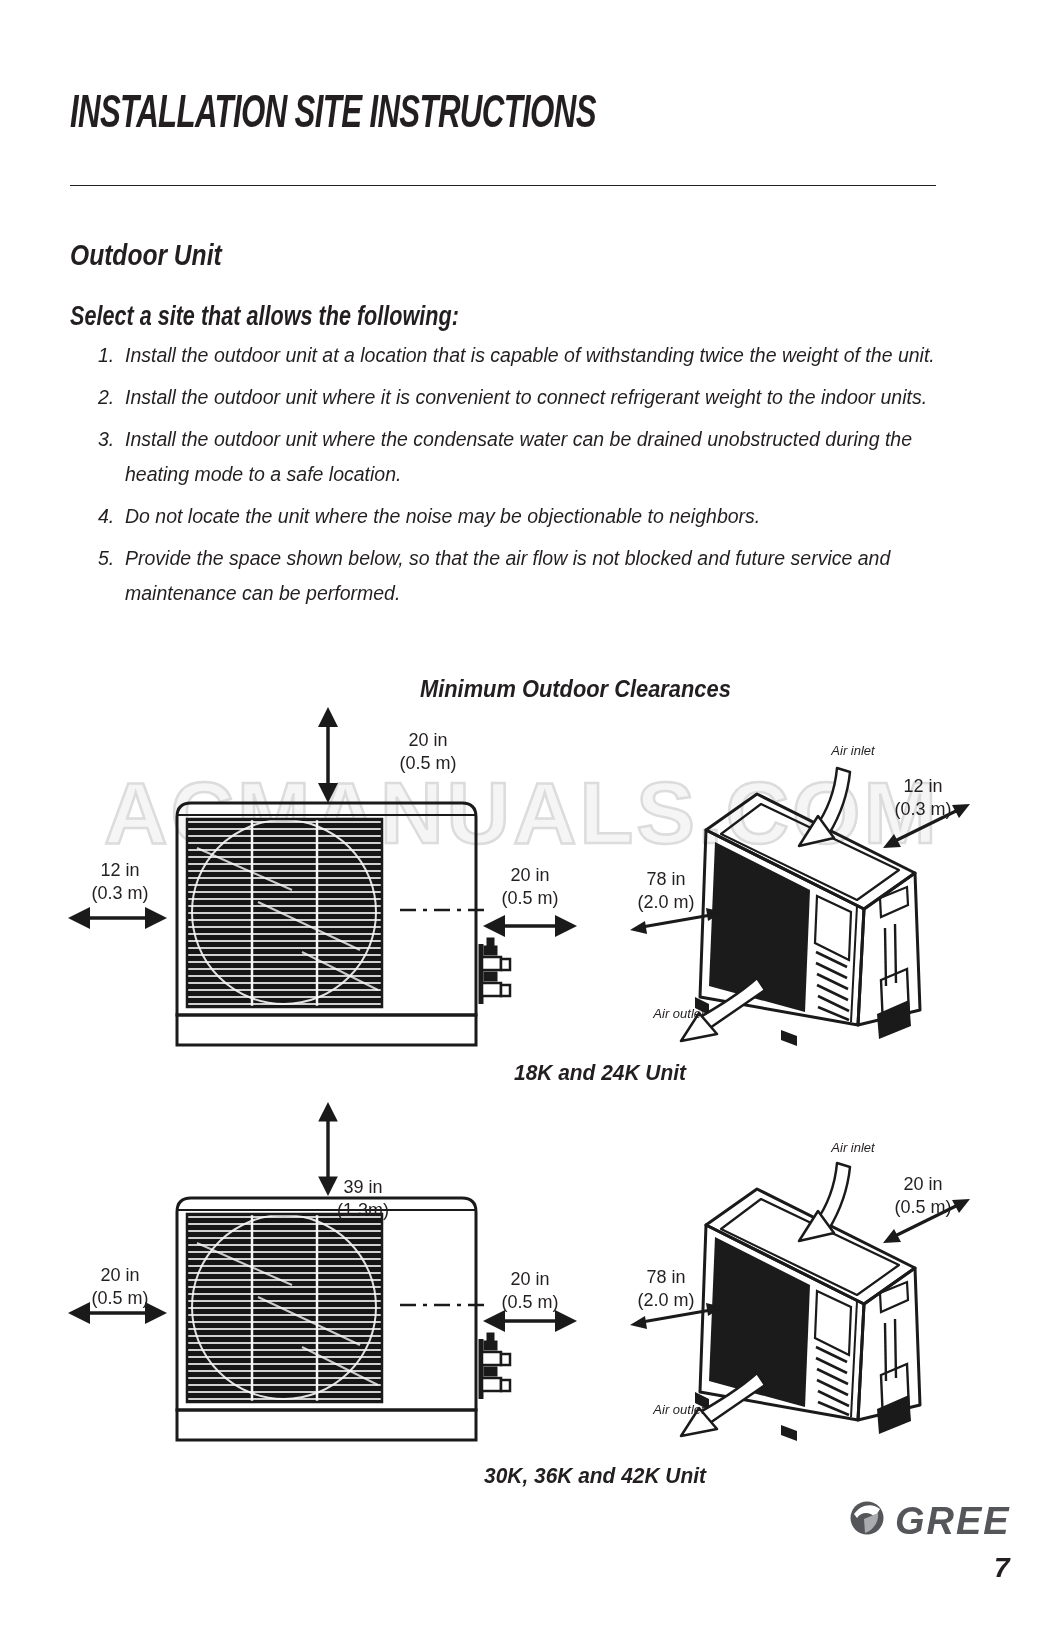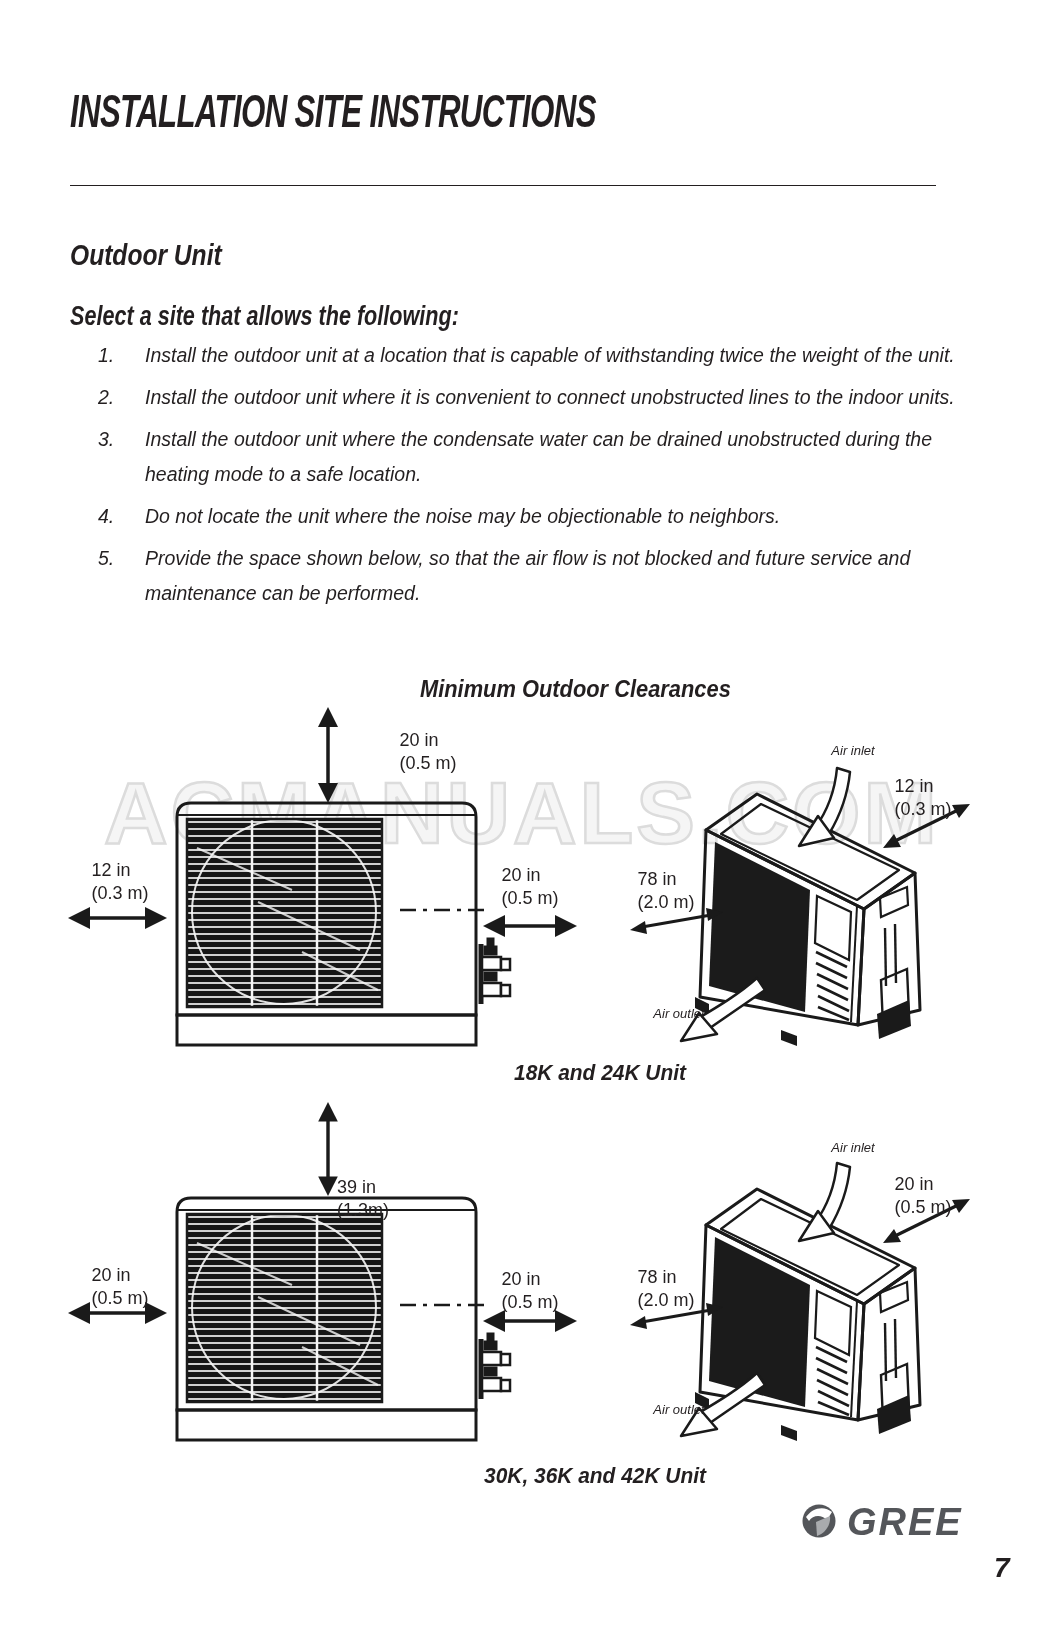--- a/index.html
+++ b/index.html
@@ -11,37 +11,37 @@
              letter-spacing:-1px;transform:scaleX(0.68);transform-origin:left top;white-space:nowrap;}
   .rule{left:70px;top:185px;width:866px;height:0;border-top:1.5px solid #231f20;}
   .section-h{left:70px;top:238px;font-size:30px;font-weight:bold;font-style:italic;
              transform:scaleX(0.82);transform-origin:left top;white-space:nowrap;}
   .intro-h{left:70px;top:301px;font-size:27px;font-weight:bold;font-style:italic;
            transform:scaleX(0.80);transform-origin:left top;white-space:nowrap;}
   
   .inst-list{left:98px;top:338px;width:862px;font-size:19.5px;font-style:italic;line-height:35px;}
   .inst-item{display:flex;margin-bottom:7px;}
   .inst-num{width:27px;flex:0 0 27px;}
-  .inst-text{flex:1;margin-left:20px;}
+  .inst-text{flex:1;}
   
   .fig-title{left:420px;top:676px;font-size:23px;font-weight:bold;font-style:italic;
              transform:scaleX(0.95);transform-origin:left top;white-space:nowrap;}
   .fig-caption{font-size:22px;font-weight:bold;font-style:italic;white-space:nowrap;
                transform:translateX(-50%) scaleX(0.95);}
   
-  .dim{font-size:18px;line-height:23px;white-space:nowrap;
+  .dim{font-size:18px;line-height:23px;text-align:center;white-space:nowrap;
        transform:translateX(-50%);color:#231f20;}
   .flow-label{font-size:13px;font-style:italic;white-space:nowrap;transform:translateX(-50%);}
   
   .watermark{left:104px;top:762px;font-size:88px;font-weight:bold;letter-spacing:3px;
              color:rgba(244,244,244,0.9);-webkit-text-stroke:2.5px #dcdcdc;z-index:0;white-space:nowrap;}
   .layer1{z-index:1;}
   .layer2{z-index:2;}
   
-  .brand-wrap{left:802px;top:1500px;width:180px;height:44px;display:flex;align-items:center;z-index:2;}
+  .brand-wrap{left:850px;top:1500px;width:180px;height:44px;display:flex;z-index:2;}
   .brand-text{font-size:38px;font-weight:bold;font-style:italic;color:#54565a;letter-spacing:2px;
               margin-left:9px;transform:scaleX(1.0);white-space:nowrap;}
   .page-num{left:994px;top:1552px;font-size:28px;font-weight:bold;font-style:italic;}
   svg{display:block;}
 </style>
 </head>
 <body>
 
 <svg width="0" height="0" style="position:absolute" aria-hidden="true">
   <defs>
@@ -174,21 +174,21 @@
   <div class="abs section-h">Outdoor Unit</div>
   <div class="abs intro-h">Select a site that allows the following:</div>
 
   <div class="abs inst-list">
     <div class="inst-item">
       <span class="inst-num">1.</span>
       <span class="inst-text">Install the outdoor unit at a location that is capable of withstanding twice the weight of the unit.</span>
     </div>
     <div class="inst-item">
       <span class="inst-num">2.</span>
-      <span class="inst-text">Install the outdoor unit where it is convenient to connect unobstructed lines to the indoor units.</span>
+      <span class="inst-text">Install the outdoor unit where it is convenient to connect refrigerant weight to the indoor units.</span>
     </div>
     <div class="inst-item">
       <span class="inst-num">3.</span>
       <span class="inst-text">Install the outdoor unit where the condensate water can be drained unobstructed during the heating mode to a safe location.</span>
     </div>
     <div class="inst-item">
       <span class="inst-num">4.</span>
       <span class="inst-text">Do not locate the unit where the noise may be objectionable to neighbors.</span>
     </div>
     <div class="inst-item">

